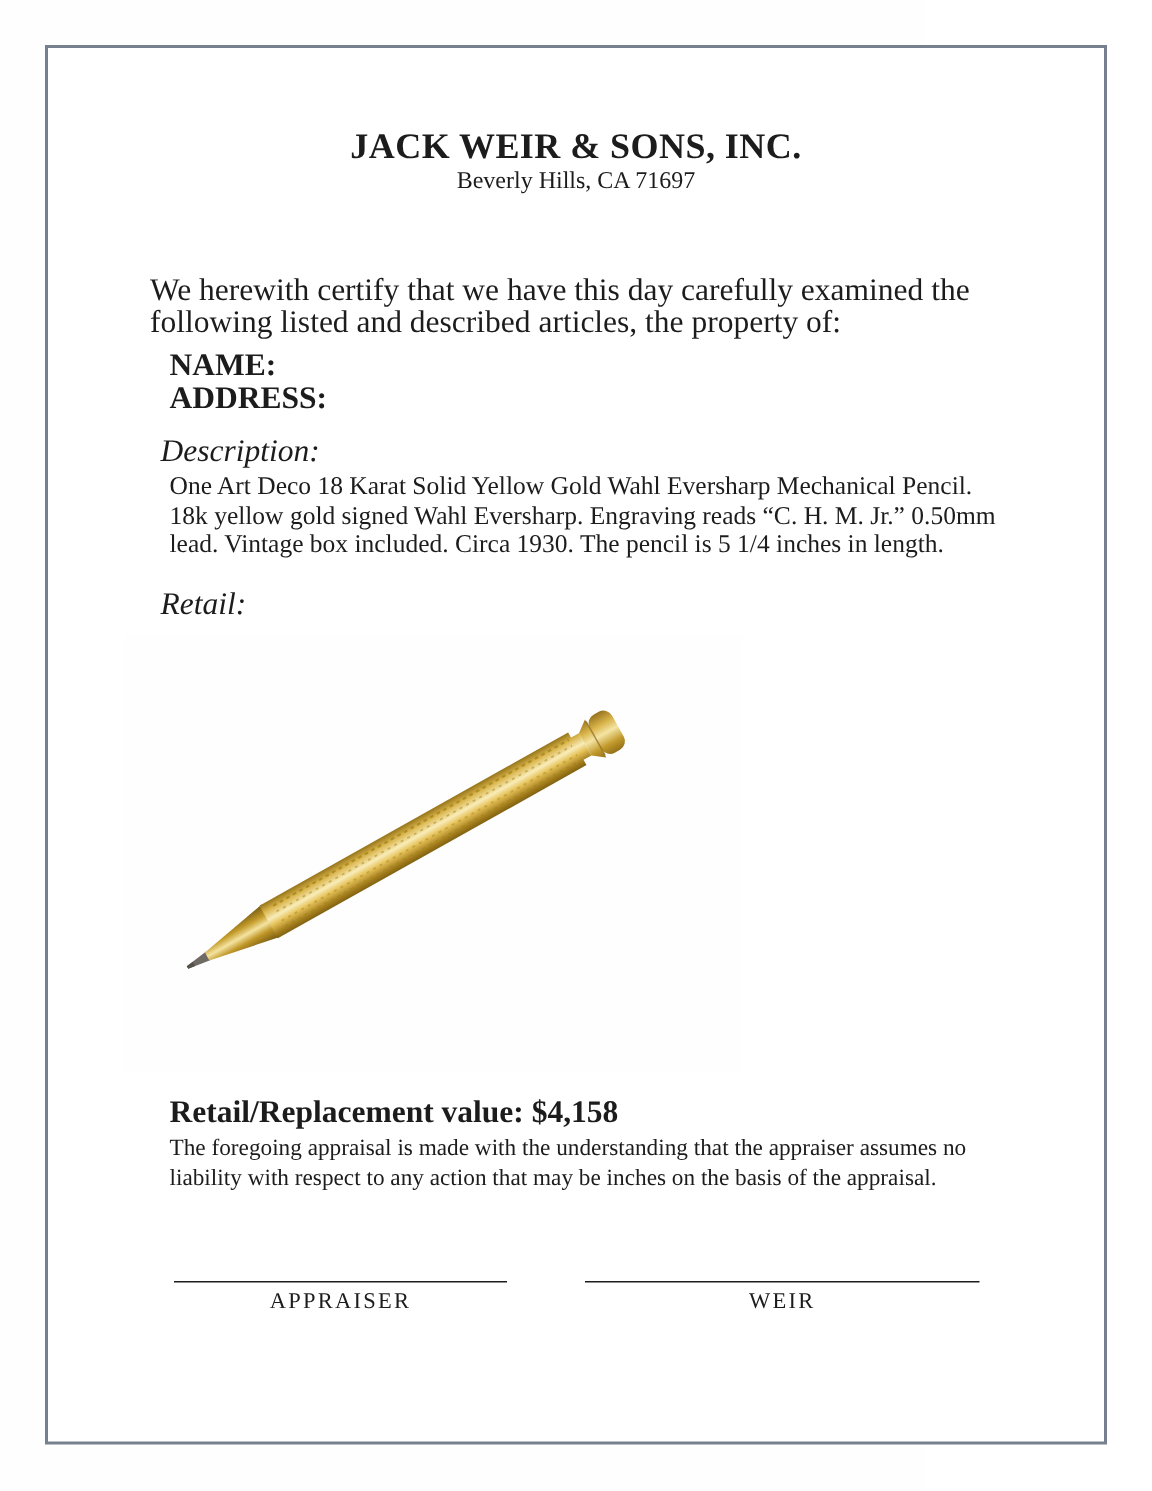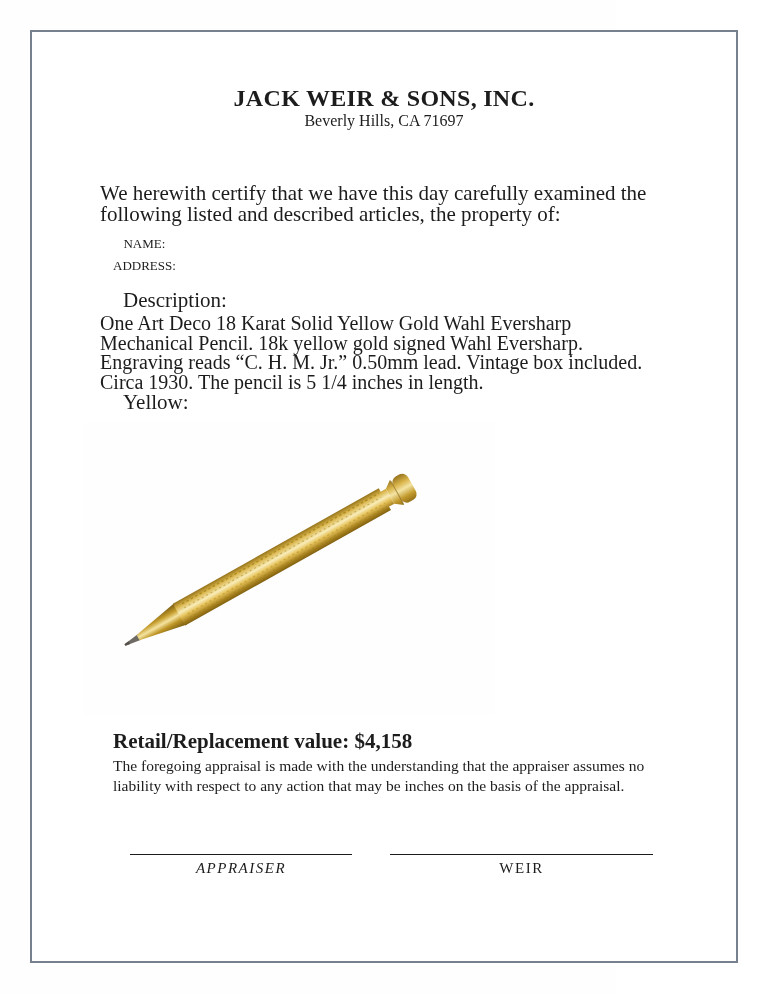--- a/index.html
+++ b/index.html
@@ -34,31 +34,31 @@
   .addr-line {
     font-size: 16px; line-height: 18.5px;
   }
   .certify-text {
     position: absolute; left: 100px; top: 183px;
     width: 552px;
     font-size: 21px; line-height: 21px;
   }
   .owner-fields {
     position: absolute; left: 113px; top: 233px;
-    font-size: 13px; font-weight: 400; line-height: 21.5px; text-align: center;
+    font-size: 21px; font-weight: 700; line-height: 21.5px;
   }
   .section-heading {
-    position: absolute; left: 123px;
-    font-size: 21px; font-weight: 400; line-height: 25px;
+    position: absolute; left: 107px;
+    font-size: 21px; font-weight: 400; line-height: 25px; font-style: italic;
   }
   .desc-heading { top: 288px; }
   .desc-body {
-    position: absolute; left: 100px; top: 314px;
+    position: absolute; left: 113px; top: 314px;
     width: 552px;
-    font-size: 20px; line-height: 19.5px;
+    font-size: 17px; line-height: 19.5px;
   }
   .picture-heading { top: 390px; }
   .photo-area {
     position: absolute; left: 83px; top: 423px;
     width: 412px; height: 292px;
     background: #fefefe;
   }
   .value-line {
     position: absolute; left: 113px; top: 728px;
     font-size: 21px; font-weight: 700; line-height: 26px;
@@ -66,21 +66,21 @@
   .disclaimer-text {
     position: absolute; left: 113px; top: 756px;
     width: 556px;
     font-size: 15.5px; line-height: 19.5px;
   }
   .signature-row {
     position: absolute; left: 0; top: 854px;
     width: 768px; height: 40px;
   }
   .sig-block { position: absolute; top: 0; }
-  .sig-block.appraiser { left: 130px; width: 222px; font-style: italic; }
+  .sig-block.appraiser { left: 116px; width: 222px; }
   .sig-block.date { left: 390px; width: 263px; }
   .sig-line {
     border-top: 1.5px solid #1c1c1c;
     width: 100%; height: 0;
   }
   .sig-label {
     text-align: center;
     font-size: 15px; letter-spacing: 1.5px;
     padding-top: 5px;
   }
@@ -99,21 +99,21 @@
   <p class="certify-text">We herewith certify that we have this day carefully examined the following listed and described articles, the property of:</p>
 
   <div class="owner-fields">
     <div>NAME:</div>
     <div>ADDRESS:</div>
   </div>
 
   <h2 class="section-heading desc-heading">Description:</h2>
   <p class="desc-body">One Art Deco 18 Karat Solid Yellow Gold Wahl Eversharp Mechanical Pencil. 18k yellow gold signed Wahl Eversharp. Engraving reads “C. H. M. Jr.” 0.50mm lead. Vintage box included. Circa 1930. The pencil is 5 1/4 inches in length.</p>
 
-  <h2 class="section-heading picture-heading">Yellow:</h2>
+  <h2 class="section-heading picture-heading">Retail:</h2>
 
   <div class="photo-area">
     <svg width="412" height="292" viewBox="0 0 412 292">
       <defs>
         <linearGradient id="gBody" gradientUnits="userSpaceOnUse" x1="0" y1="-13" x2="0" y2="13">
           <stop offset="0" stop-color="#8f6d15"></stop>
           <stop offset="0.22" stop-color="#d9b44a"></stop>
           <stop offset="0.45" stop-color="#f8ecb8"></stop>
           <stop offset="0.62" stop-color="#e6c25a"></stop>
           <stop offset="0.85" stop-color="#a37d1c"></stop>

